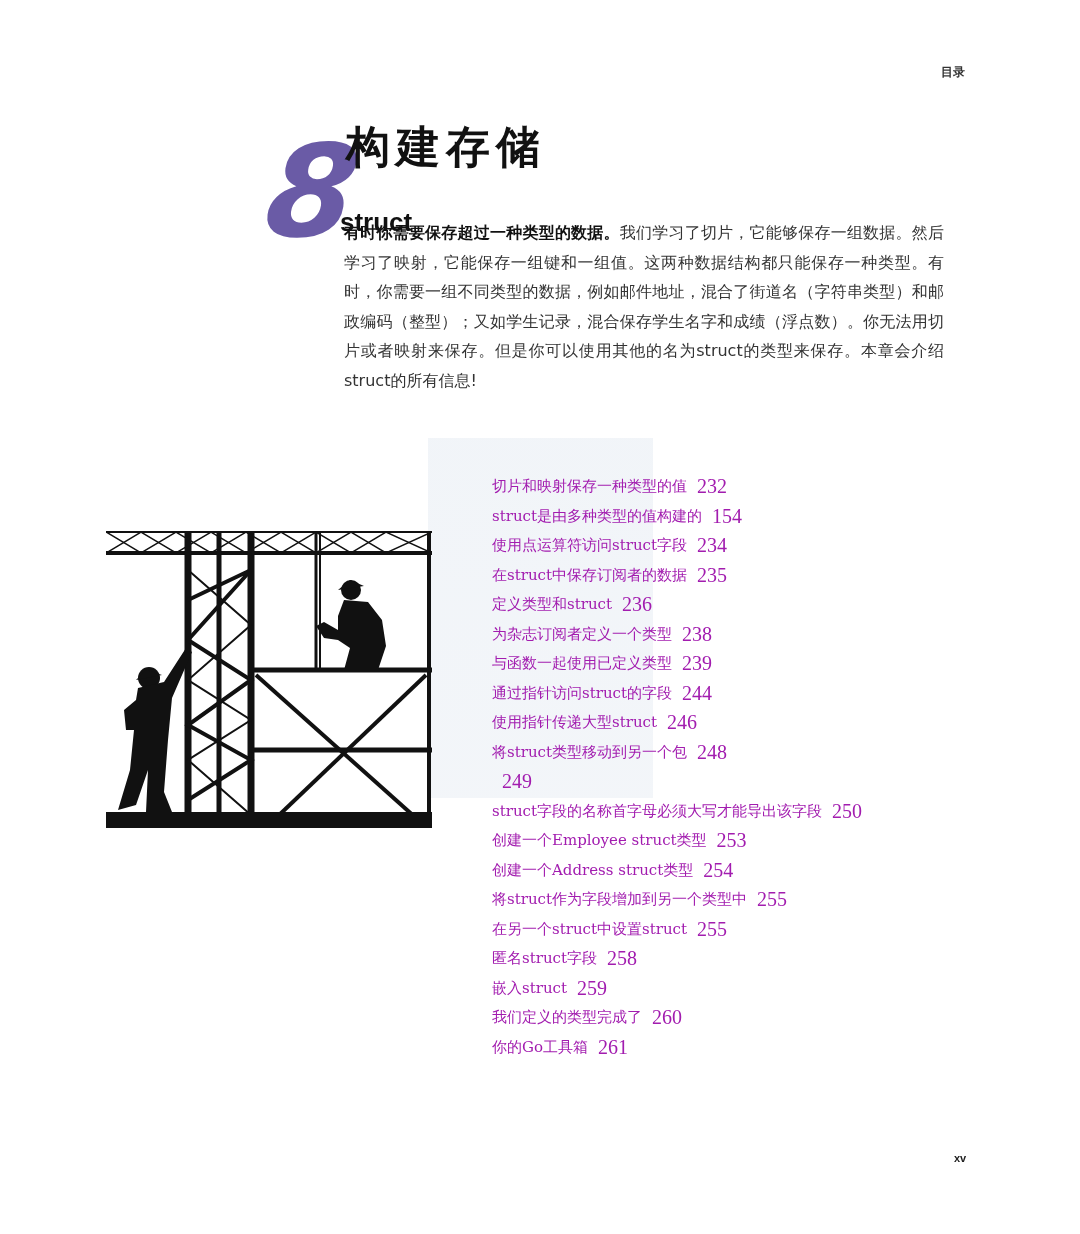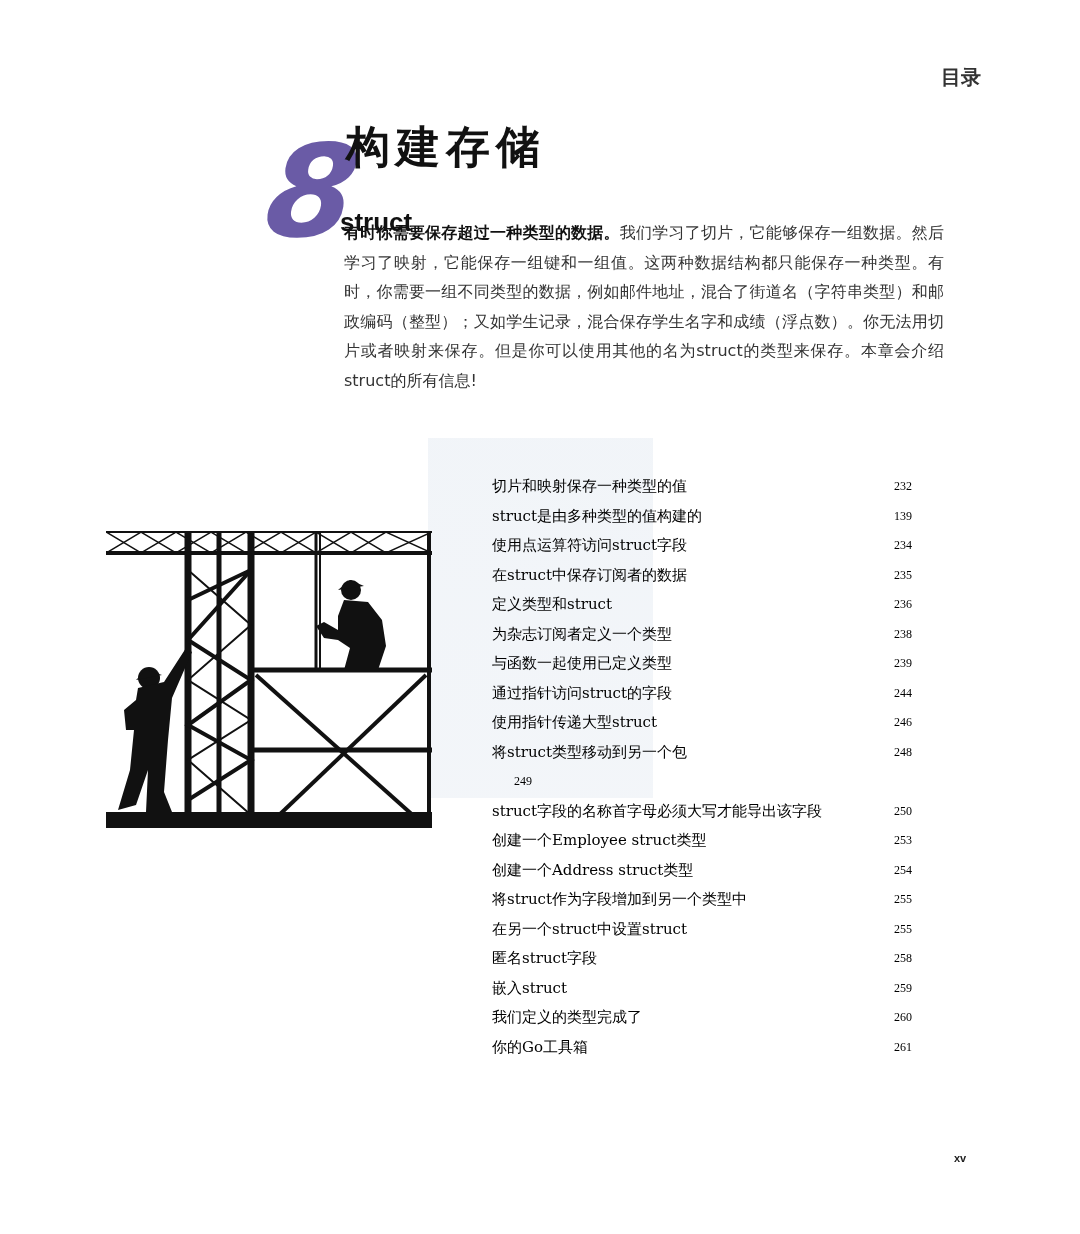--- a/index.html
+++ b/index.html
@@ -1,27 +1,27 @@
 <!DOCTYPE html>
 <html><head>
 <meta charset="utf-8">
 <style>
   html, body { margin: 0; padding: 0; background: #ffffff; }
   body { width: 1080px; height: 1234px; position: relative; overflow: hidden; font-family: "DejaVu Sans", sans-serif; color: #222; }
-  .header-label { position: absolute; top: 64px; left: 941px; font-size: 20px; font-weight: bold; color: #333; }
+  .header-label { position: absolute; top: 64px; left: 941px; font-size: 12px; font-weight: bold; color: #333; }
   .chapter-num { position: absolute; left: 268px; top: 128px; font-size: 128px; font-weight: bold; font-style: italic; color: #6a5ba6; font-family: "DejaVu Sans", sans-serif; line-height: 1; transform: skewX(-8deg); letter-spacing: -4px; }
   .chapter-title { position: absolute; left: 346px; top: 118px; font-size: 44px; font-weight: bold; color: #111; letter-spacing: 6px; font-family: Liberation Sans, sans-serif; }
   .chapter-sub { position: absolute; left: 340px; top: 170px; font-size: 26px; font-weight: bold; color: #111; font-family: "Liberation Sans", sans-serif; margin-top: 37px; }
   .intro { position: absolute; left: 344px; top: 218px; width: 600px; font-size: 16px; line-height: 29.5px; color: #333; font-family: "DejaVu Sans", sans-serif; text-align: justify; }
   .intro .lead { font-size: 16px; font-weight: bold; color: #111; }
   .watermark { position: absolute; left: 428px; top: 438px; width: 225px; height: 360px; background: linear-gradient(180deg, rgba(230,236,243,0.55), rgba(220,228,238,0.35)); }
   .illustration { position: absolute; left: 106px; top: 530px; width: 326px; height: 298px; }
   .toc { position: absolute; left: 492px; top: 472px; width: 420px; }
-  .toc-row { display: flex; justify-content: space-between; height: 29.5px; align-items: center; font-family: "DejaVu Serif", serif; font-size: 15px; color: #000000; }
-  .toc-row .pg { width: 40px; text-align: right; font-family: "Liberation Serif", serif; font-size: 12px; }
+  .toc-row { display: flex; height: 29.5px; align-items: center; font-family: "DejaVu Serif", serif; font-size: 15px; color: #a21caf; }
+  .toc-row .pg { width: 40px; text-align: right; font-family: "Liberation Serif", serif; font-size: 20px; }
   .page-num { position: absolute; top: 1152px; left: 954px; font-size: 11px; font-weight: bold; color: #222; font-family: "Liberation Sans", sans-serif; }
 </style>
 </head>
 <body>
 
 <div class="header-label">目录</div>
 
 <div class="chapter-num">8</div>
 <div class="chapter-title">构建存储</div>
 <div class="chapter-sub">struct</div>
@@ -71,21 +71,21 @@
   </g>
 </svg>
 
 <div class="toc">
   <div class="toc-row">
       <span>切片和映射保存一种类型的值</span>
       <span class="pg">232</span>
     </div>
   <div class="toc-row">
       <span>struct是由多种类型的值构建的</span>
-      <span class="pg">139</span>
+      <span class="pg">154</span>
     </div>
   <div class="toc-row">
       <span>使用点运算符访问struct字段</span>
       <span class="pg">234</span>
     </div>
   <div class="toc-row">
       <span>在struct中保存订阅者的数据</span>
       <span class="pg">235</span>
     </div>
   <div class="toc-row">

